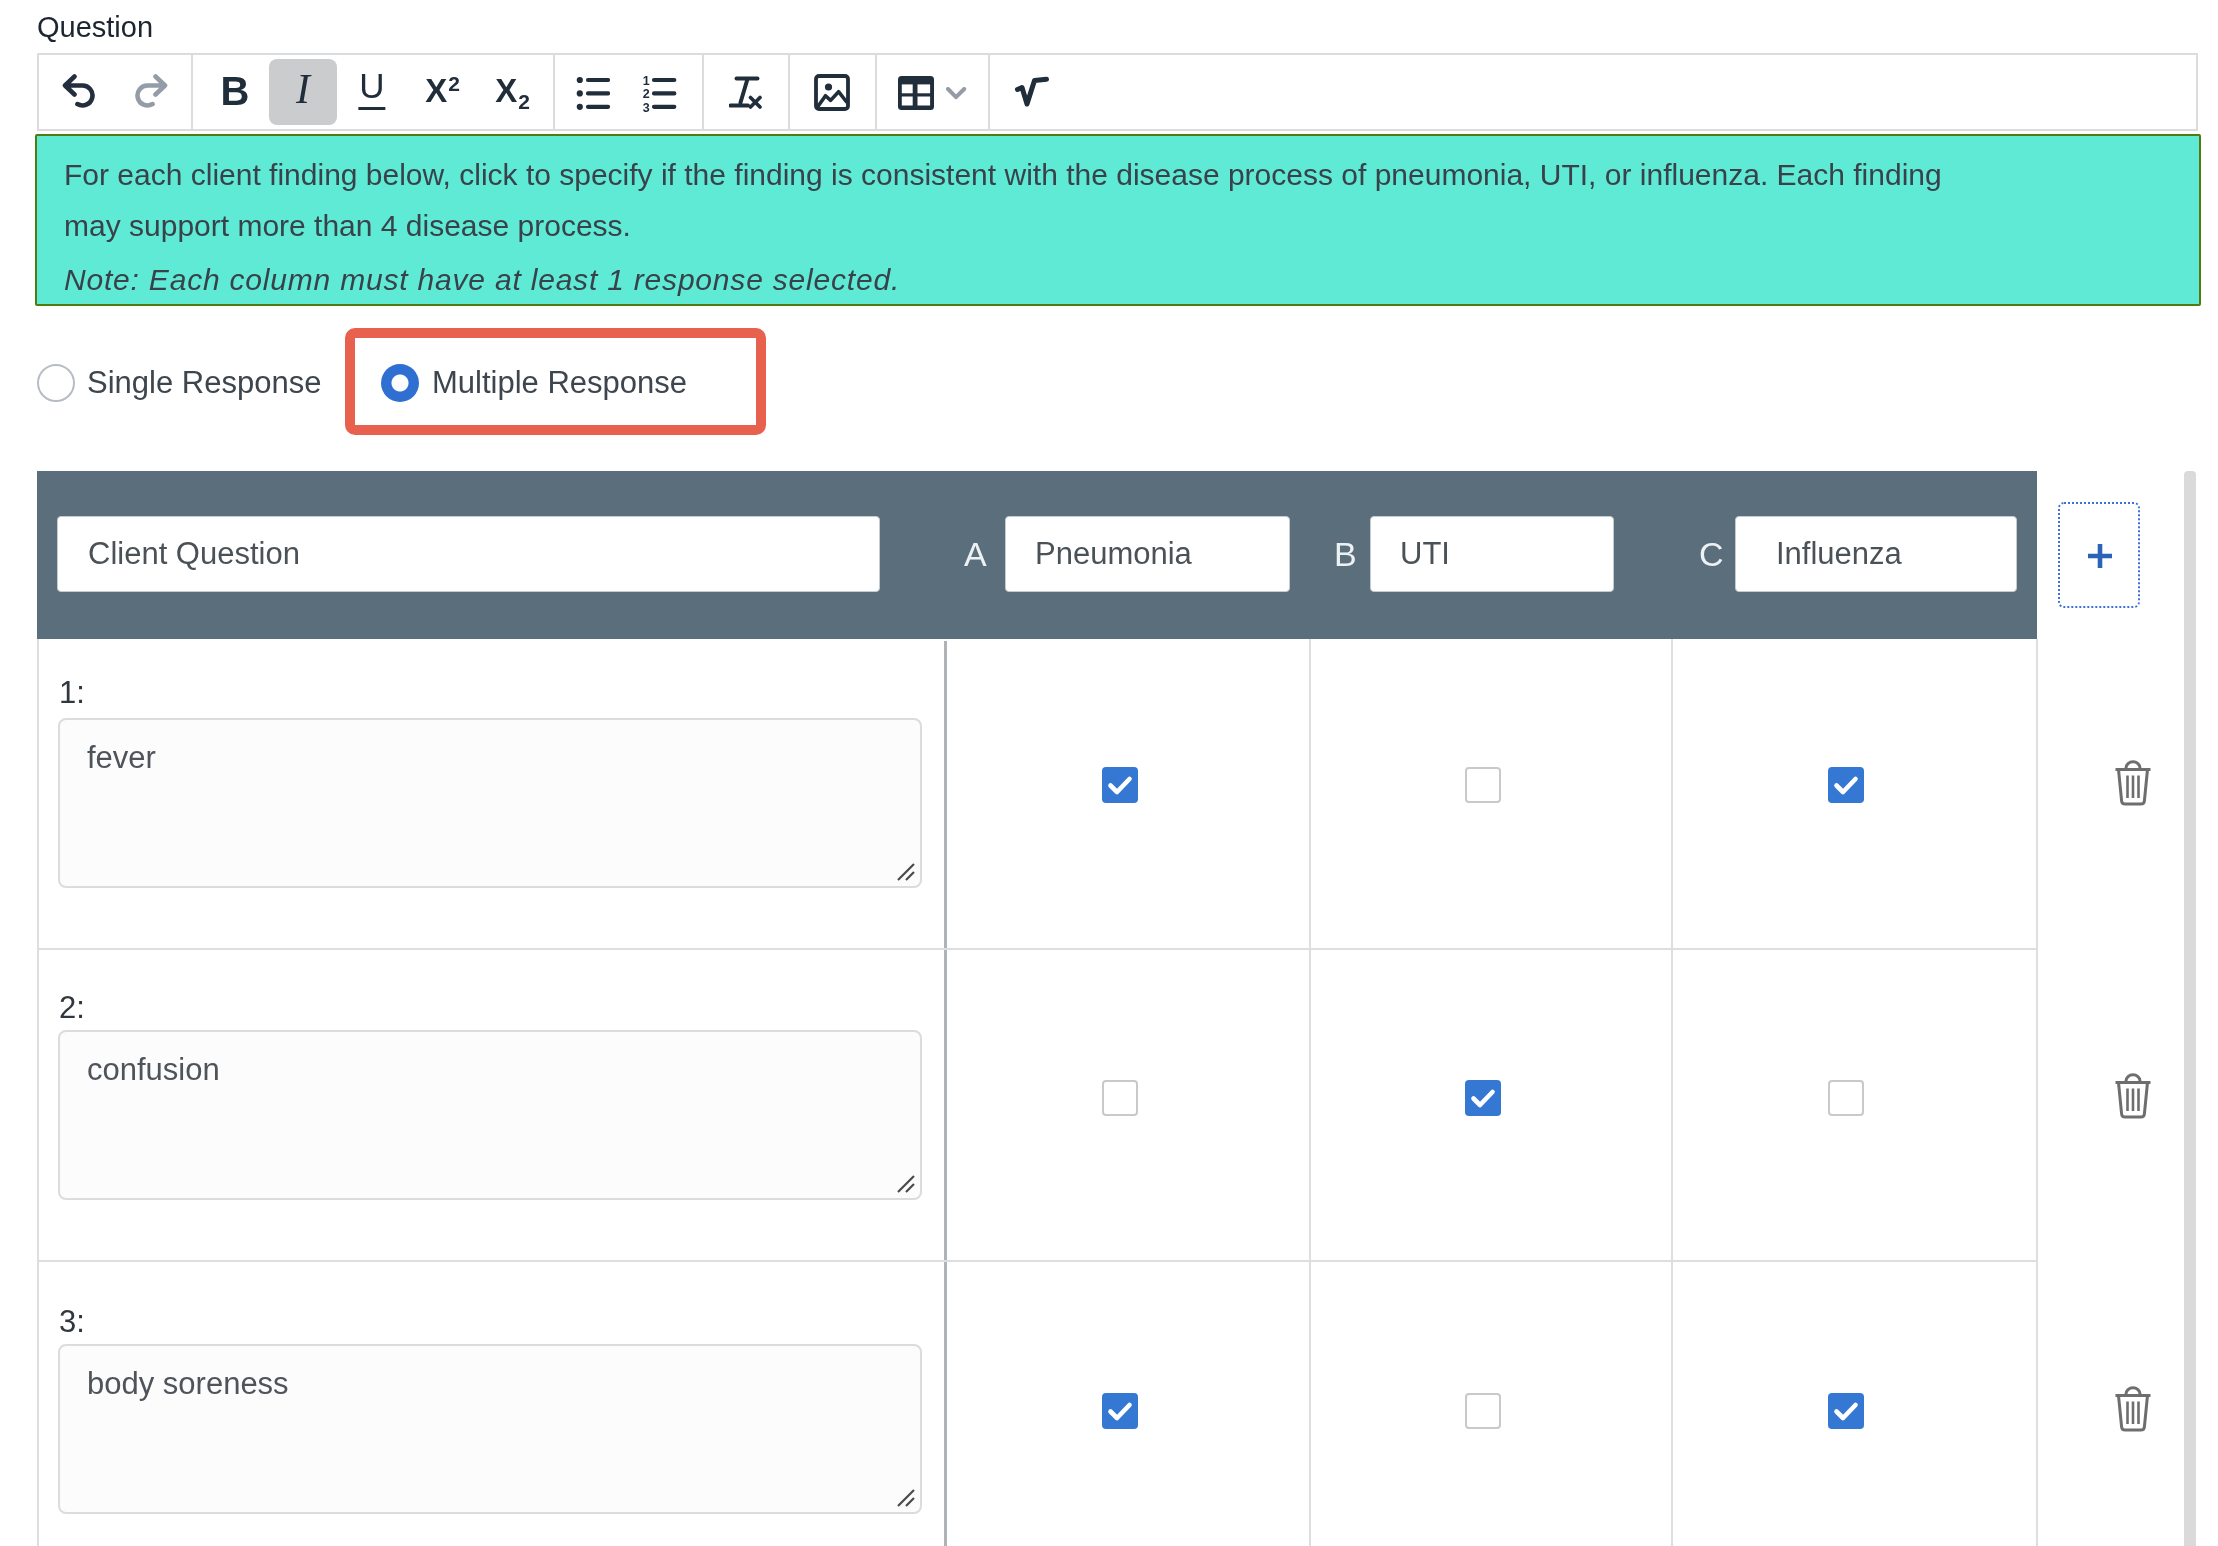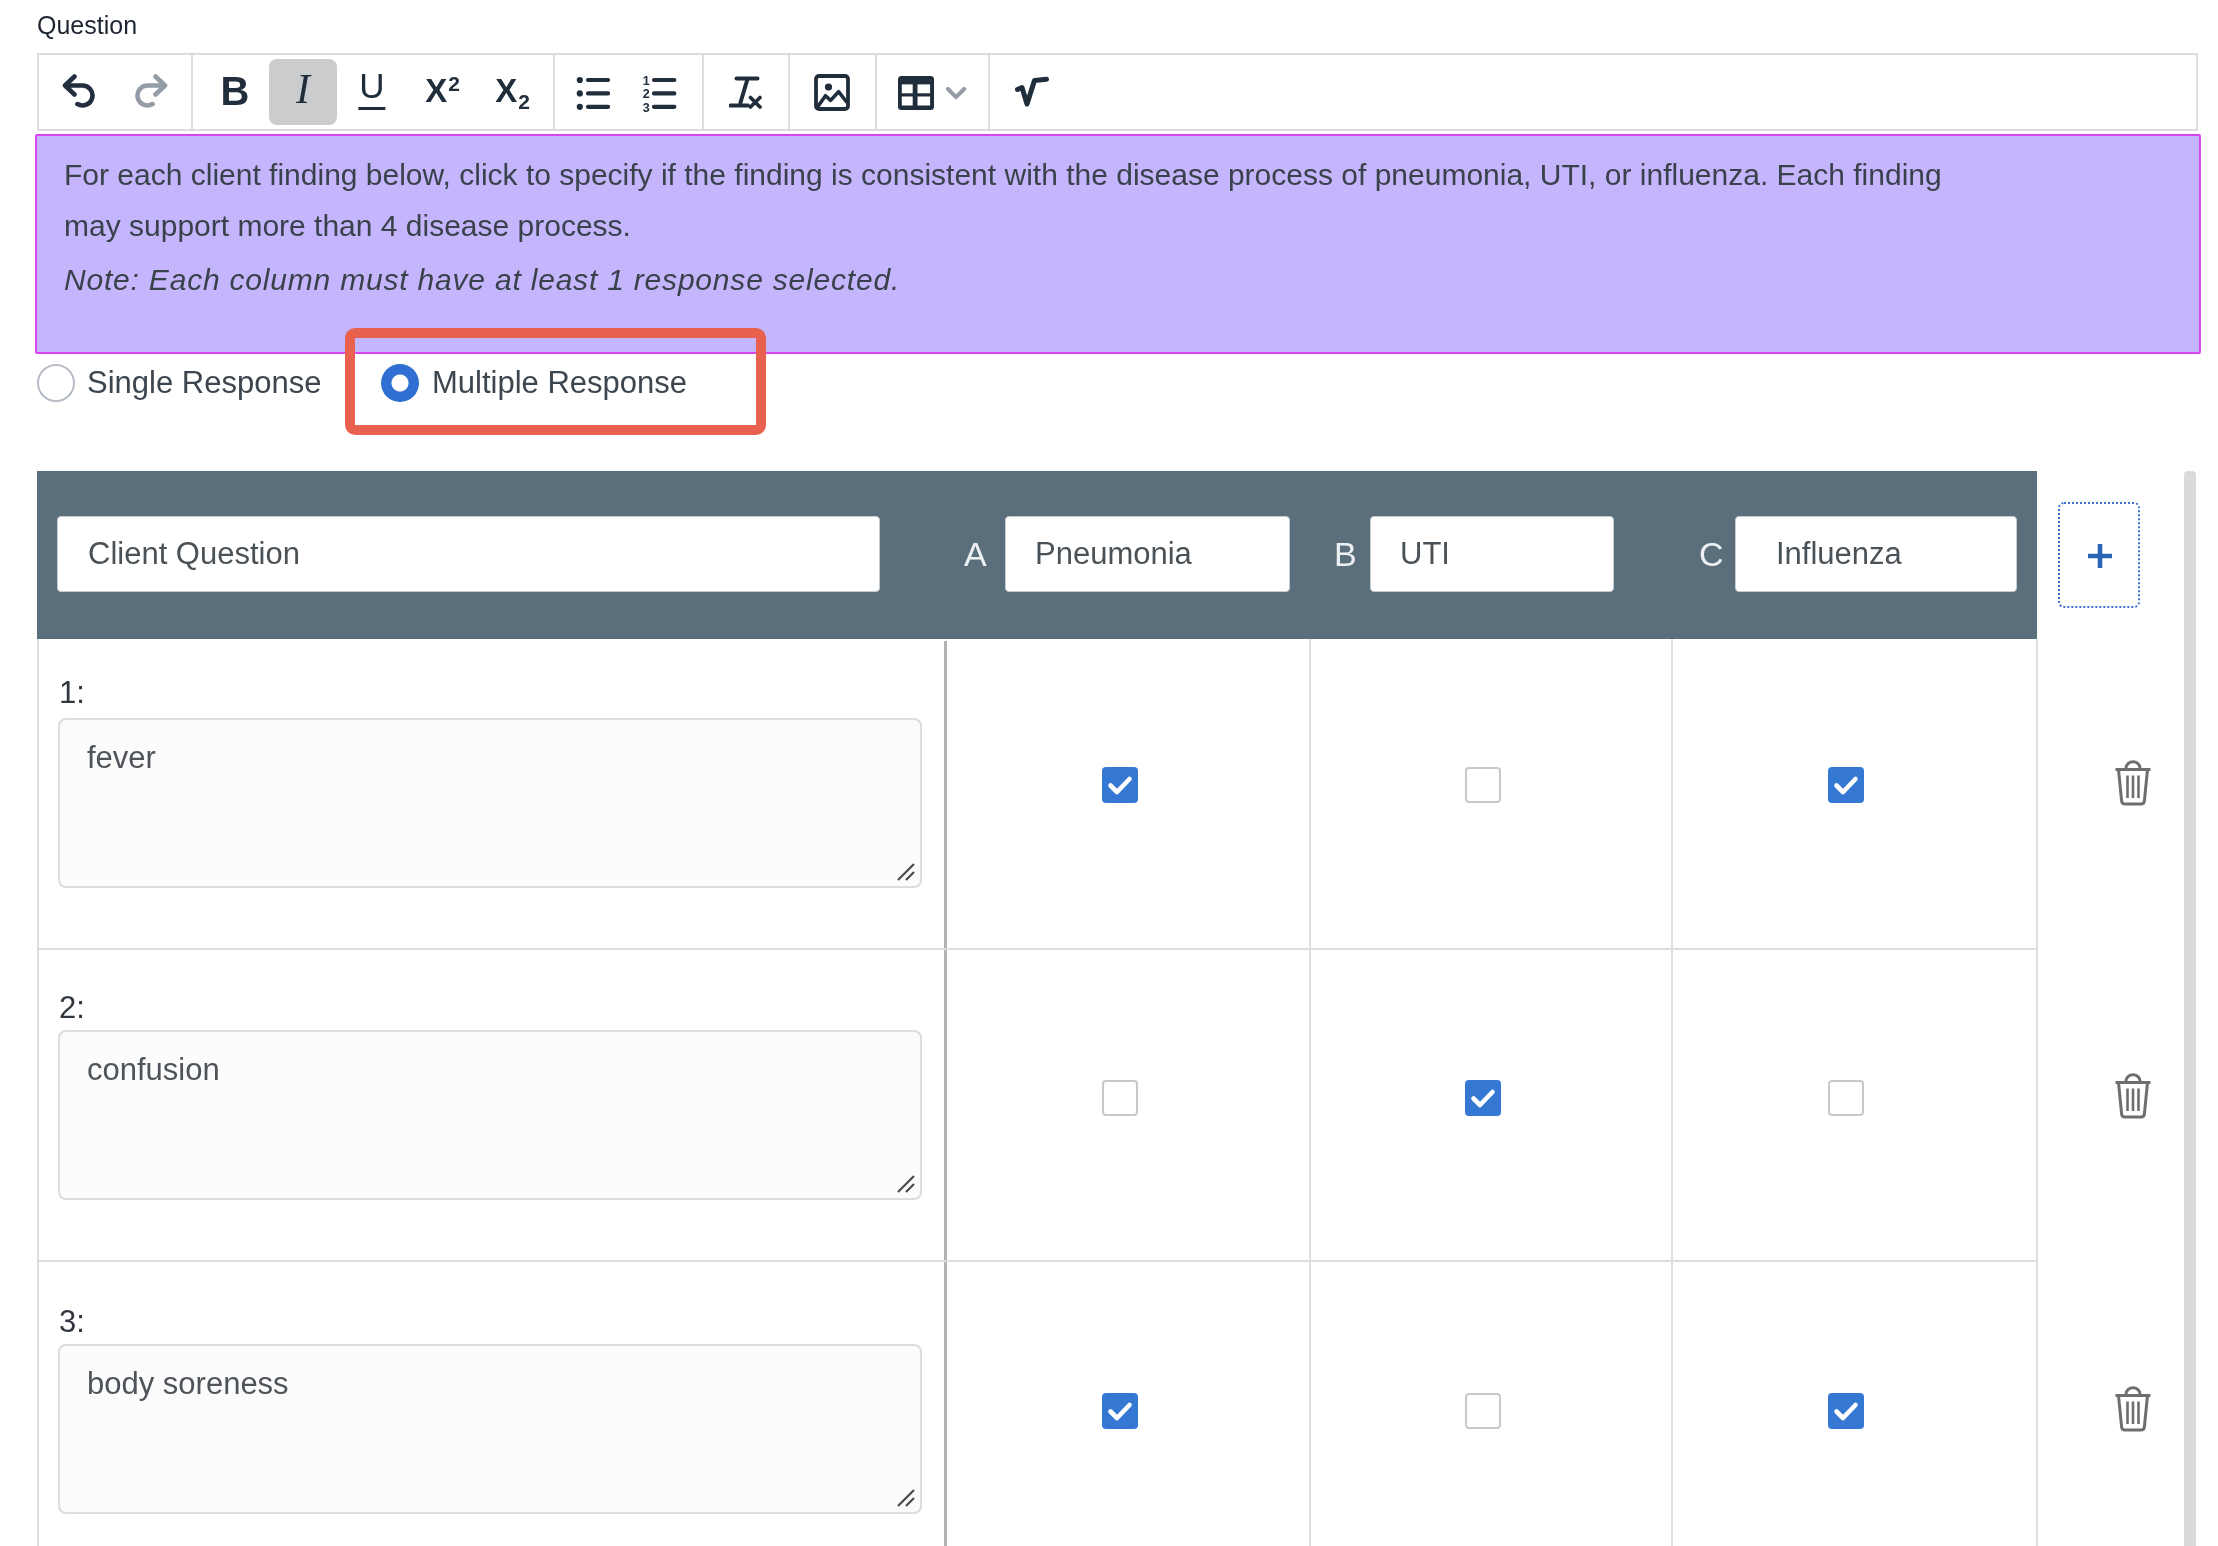--- a/index.html
+++ b/index.html
@@ -7,21 +7,21 @@
 .abs{position:absolute;}
 .vline{position:absolute;background:#dcdee0;}
 .icon{position:absolute;}
 .ta{width:864px;height:170px;box-sizing:border-box;background:#fcfcfc;border:2px solid #dcdcdc;border-radius:8px;font-size:31px;color:#4e545a;padding:20px 0 0 27px;}
 .grip{position:absolute;right:4px;bottom:4px;}
 .cb0{width:36px;height:36px;box-sizing:border-box;background:#fff;border:2px solid #c9c9c9;border-radius:4px;}
 </style>
 </head>
 <body>
 
-<div class="abs" style="left:37px;top:11px;font-size:25px;color:#1d2530;">Question</div>
+<div class="abs" style="left:37px;top:11px;font-size:29px;color:#1d2530;">Question</div>
 
 <div class="abs" id="toolbar" style="left:37px;top:53px;width:2161px;height:78px;border:2px solid #dadcde;box-sizing:border-box;background:#fff;">
 
   <div class="vline" style="left:152px;top:0;width:2px;height:74px;background:#dadcde;"></div>
   <div class="vline" style="left:514px;top:0;width:2px;height:74px;background:#dadcde;"></div>
   <div class="vline" style="left:663px;top:0;width:2px;height:74px;background:#dadcde;"></div>
   <div class="vline" style="left:749px;top:0;width:2px;height:74px;background:#dadcde;"></div>
   <div class="vline" style="left:836px;top:0;width:2px;height:74px;background:#dadcde;"></div>
   <div class="vline" style="left:949px;top:0;width:2px;height:74px;background:#dadcde;"></div>
 
@@ -68,21 +68,21 @@
     <rect x="19.5" y="20.5" width="12.6" height="9" fill="#fff"></rect>
   </svg>
   <svg class="icon" style="left:907px;top:32px;" width="21" height="13" viewBox="0 0 21 13" fill="none">
     <path d="M2 2 L10 10.2 L18.2 2" stroke="#959ca6" stroke-width="4" stroke-linecap="round" stroke-linejoin="round"></path>
   </svg>
   <svg class="icon" style="left:976px;top:21px;" width="35" height="31" viewBox="0 0 35 31" fill="none">
     <path d="M2.5 13.5 L7 11.5 L12 28 L19.5 4.5 L31.5 3.2" stroke="#202d3b" stroke-width="5" stroke-linecap="round" stroke-linejoin="round"></path>
   </svg>
 </div>
 
-<div class="abs" style="left:35px;top:134px;width:2166px;height:220px;box-sizing:border-box;border:2px solid #d946ef;background:#c4b5fd;border-radius:2px;color:#39424b;font-size:30px;">
+<div class="abs" style="left:35px;top:134px;width:2166px;height:172px;box-sizing:border-box;border:2px solid #4d7c0f;background:#5eead4;border-radius:2px;color:#39424b;font-size:30px;">
   <div style="position:absolute;left:27px;top:22px;">For each client finding below, click to specify if the finding is consistent with the disease process of pneumonia, UTI, or influenza. Each finding</div>
   <div style="position:absolute;left:27px;top:73px;">may support more than 4 disease process.</div>
   <div style="position:absolute;left:27px;top:127px;font-style:italic;letter-spacing:0.8px;">Note: Each column must have at least 1 response selected.</div>
 </div>
 
 <div class="abs" style="left:37px;top:364px;width:38px;height:38px;border:2px solid #b7bdc4;border-radius:50%;box-sizing:border-box;"></div>
 <div class="abs" style="left:87px;top:364px;height:38px;line-height:38px;font-size:31px;color:#3d454e;">Single Response</div>
 <div class="abs" style="left:345px;top:328px;width:421px;height:107px;box-sizing:border-box;border:10px solid #e8614e;border-radius:10px;"></div>
 <div class="abs" style="left:381px;top:364px;width:38px;height:38px;border-radius:50%;background:radial-gradient(circle,#ffffff 0 8px,#2e6fd1 9px 100%);"></div>
 <div class="abs" style="left:432px;top:364px;height:38px;line-height:38px;font-size:31px;color:#3d454e;">Multiple Response</div>

